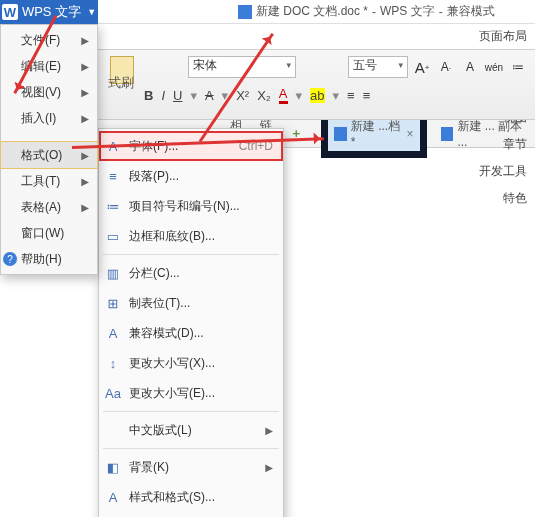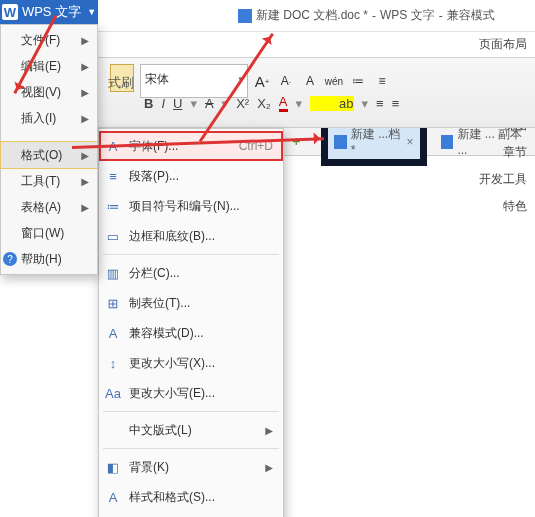--- a/index.html
+++ b/index.html
@@ -1,26 +1,26 @@
 <!DOCTYPE html>
 <html><head>
 <meta charset="utf-8">
 <style>
   * { box-sizing: border-box; font-family: "Microsoft YaHei", "SimSun", sans-serif; }
   body { margin: 0; background: #fff; width: 535px; height: 517px; overflow: hidden; position: relative; font-size: 12px; color: #333; }
 
-  .titlebar { height: 32px; background: #fff; display: flex; align-items: center; padding-left: 238px; gap: 4px; color: #555; border-bottom: 1px solid #e0e0e0; }
+  .titlebar { height: 24px; background: #fff; display: flex; align-items: center; padding-left: 238px; gap: 4px; color: #555; border-bottom: 1px solid #e0e0e0; }
   .titlebar .doc-icon { width: 14px; height: 14px; background: #3b7dd8; display: inline-block; }
 
   .ribbon-tabs { height: 26px; display: flex; align-items: flex-end; padding-left: 130px; gap: 2px; border-bottom: 1px solid #d0d0d0; background: #fff; flex-direction: column; }
   .ribbon-tabs span { padding: 4px 8px; color: #444; font-size: 12px; cursor: pointer; }
 
   .ribbon { height: 70px; background: linear-gradient(#f7f7f7,#ececec); border-bottom: 1px solid #ccc; position: relative; padding-left: 108px; }
   .fmt-row { position: absolute; top: 6px; left: 140px; display: flex; align-items: center; gap: 4px; }
-  .fmt-row select, .fmt-row .combo { border: 1px solid #bbb; background: #fff; height: 34px; font-size: 12px; padding: 0 16px 4px 4px; }
+  .fmt-row select, .fmt-row .combo { border: 1px solid #bbb; background: #fff; height: 22px; font-size: 12px; padding: 0 16px 4px 4px; margin-left: 48px; }
   .combo { width: 108px; display: inline-flex; align-items: center; position: relative; }
   .combo::after { content: "▾"; position: absolute; right: 4px; color: #666; font-size: 9px; }
   .combo2 { width: 60px; }
   .iconbtn { width: 20px; height: 20px; display: inline-flex; align-items: center; justify-content: center; border: 1px solid transparent; }
   .bold-row { position: absolute; top: 36px; left: 144px; display: flex; gap: 8px; align-items: center; color: #444; }
   .bold-row span { font-size: 13px; }
   .paste-block { position: absolute; left: 108px; top: 4px; width: 28px; height: 58px; text-align: center; }
   .brush { position: absolute; left: 108px; top: 74px; font-size: 13px; color: #555; }
 
   .doc-tab-strip { height: 28px; background: #f3f3f3; border-bottom: 1px solid #ccc; display: flex; align-items: center; padding-left: 230px; gap: 8px; color: #555; }
@@ -75,39 +75,42 @@
 </div>
 
 <div class="ribbon">
   <div class="paste-block">
      <div style="width:24px;height:28px;background:#f7e8b0;border:1px solid #caa84e;margin:2px auto;"></div>
   </div>
   <div class="fmt-row">
      <div class="combo">
         <span>宋体</span>
       </div>
+     <div class="combo combo2">
+        <span>五号</span>
+      </div>
      <span class="iconbtn" style="font-size:15px;">A<sup style="font-size:8px;">+</sup></span>
      <span class="iconbtn" style="font-size:12px;">A<sup style="font-size:7px;">-</sup></span>
      <span class="iconbtn">A</span>
      <span class="iconbtn" style="font-size:10px;">wén</span>
      <span class="iconbtn">≔</span>
      <span class="iconbtn">≡</span>
   </div>
   <div class="bold-row">
      <span style="font-weight:bold;">B</span>
      <span style="font-style:italic;">I</span>
      <span style="text-decoration:underline;">U</span>
      <span style="color:#888;">▾</span>
      <span style="text-decoration:line-through;">A</span>
      <span style="color:#888;">▾</span>
      <span>X²</span>
      <span>X₂</span>
      <span style="color:#c00;border-bottom:3px solid #c00;">A</span>
      <span style="color:#888;">▾</span>
-     <span style="background:#ff0;padding-left:29px;">ab</span>
+     <span style="background:#ff0;">ab</span>
      <span style="color:#888;">▾</span>
      <span>≡</span>
      <span>≡</span>
   </div>
 </div>
 <div class="brush">式刷</div>
 
 <div class="doc-tab-strip">
   <span>相差</span>
   <span>链接</span>

